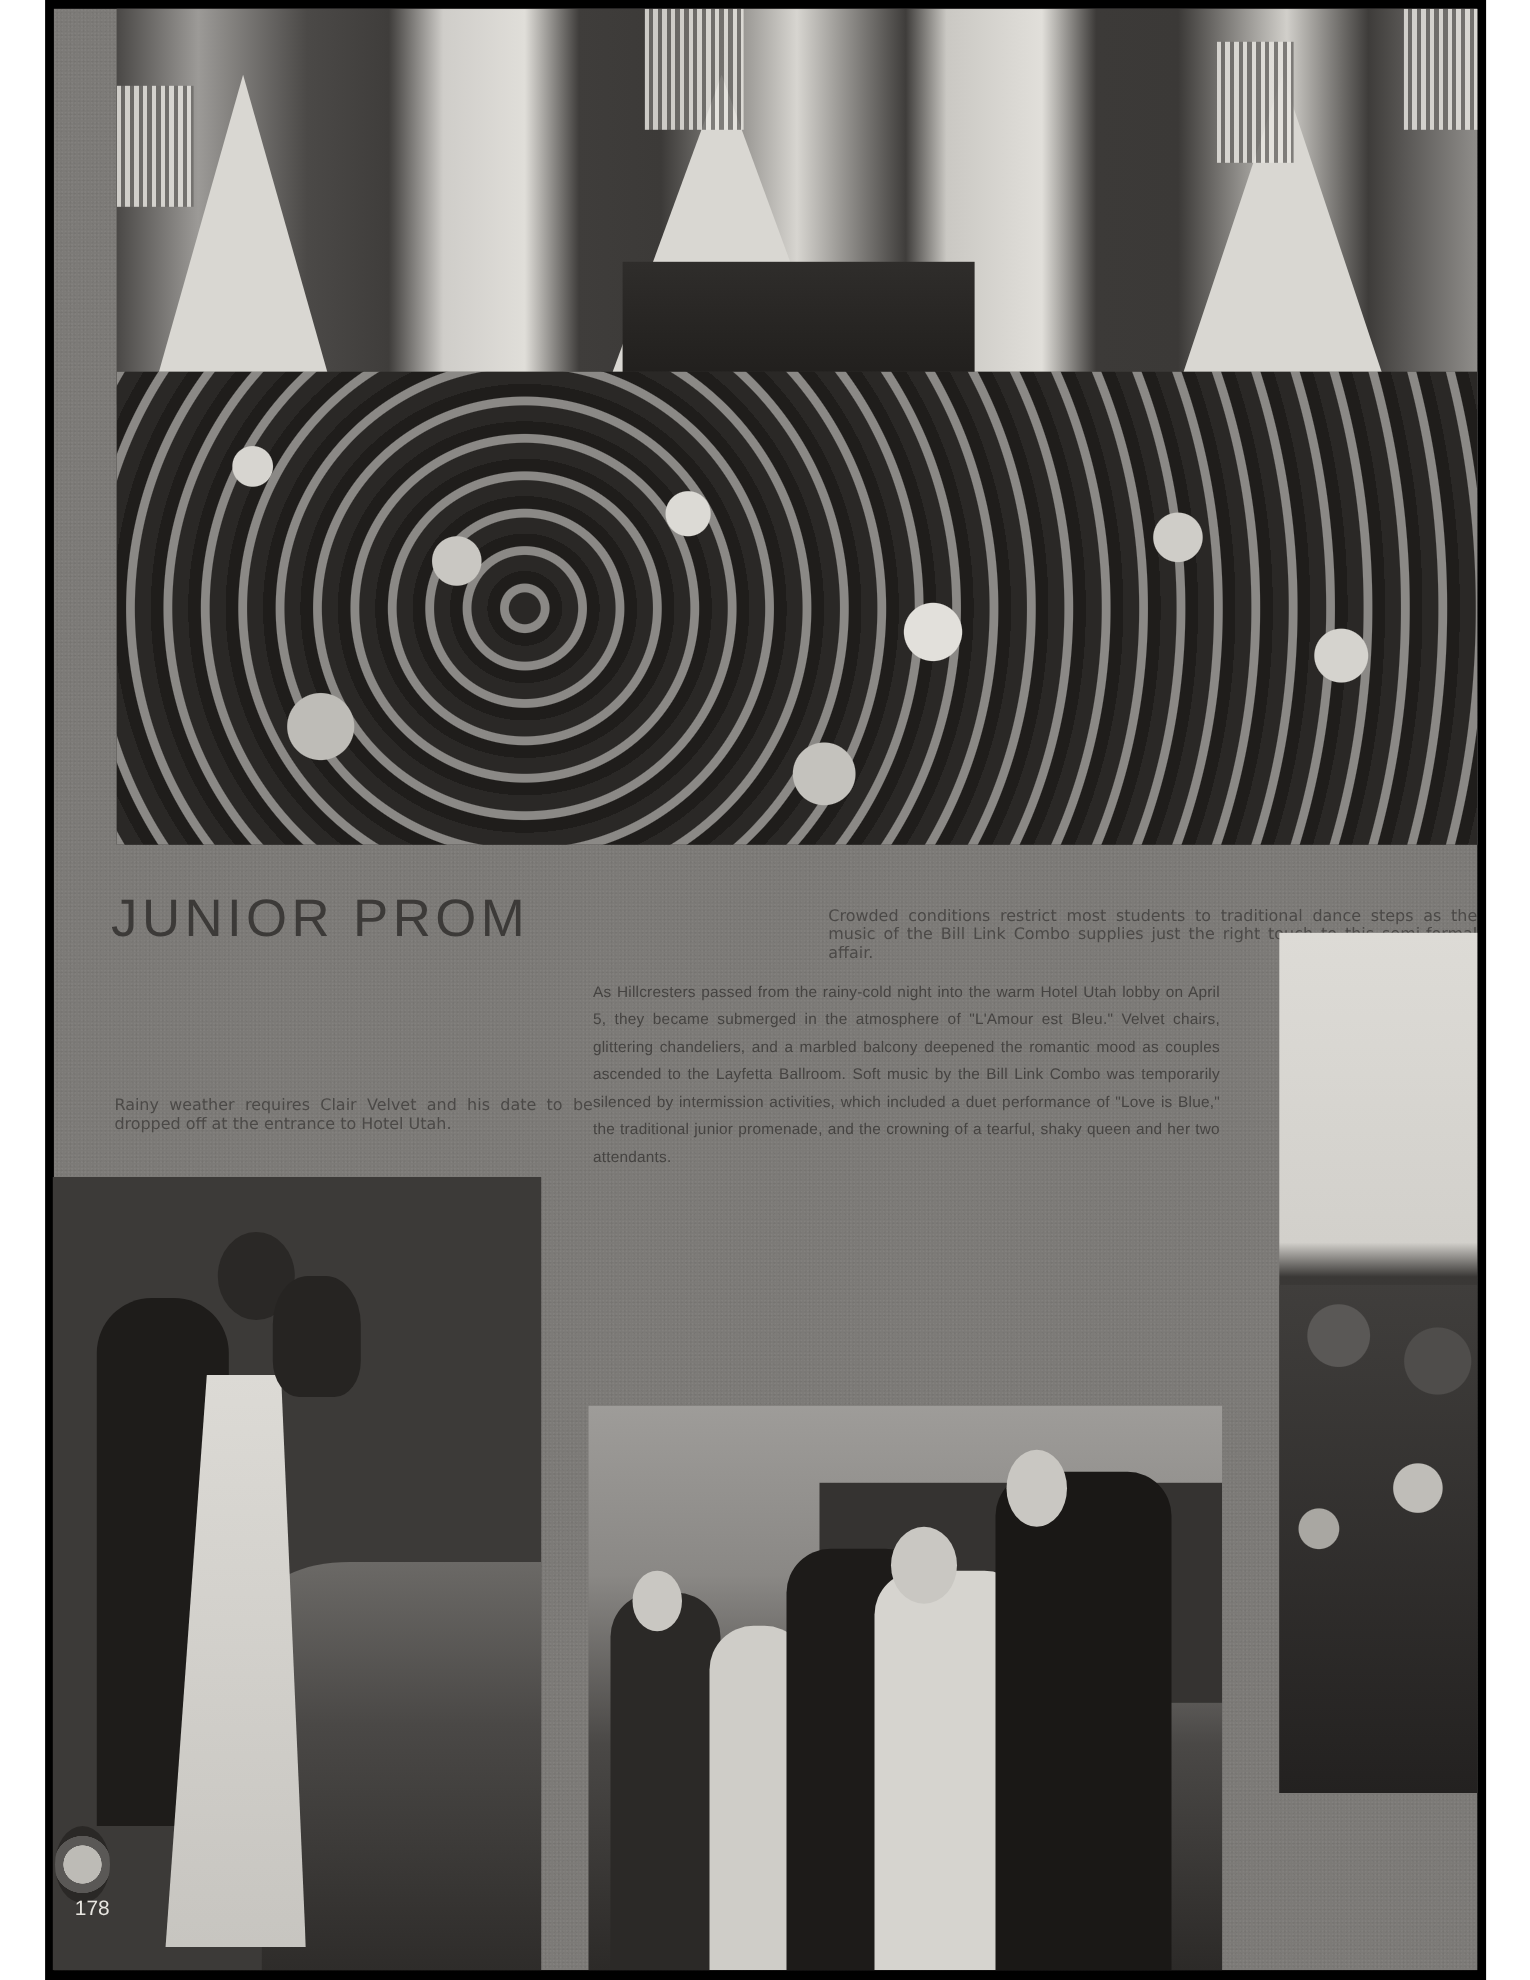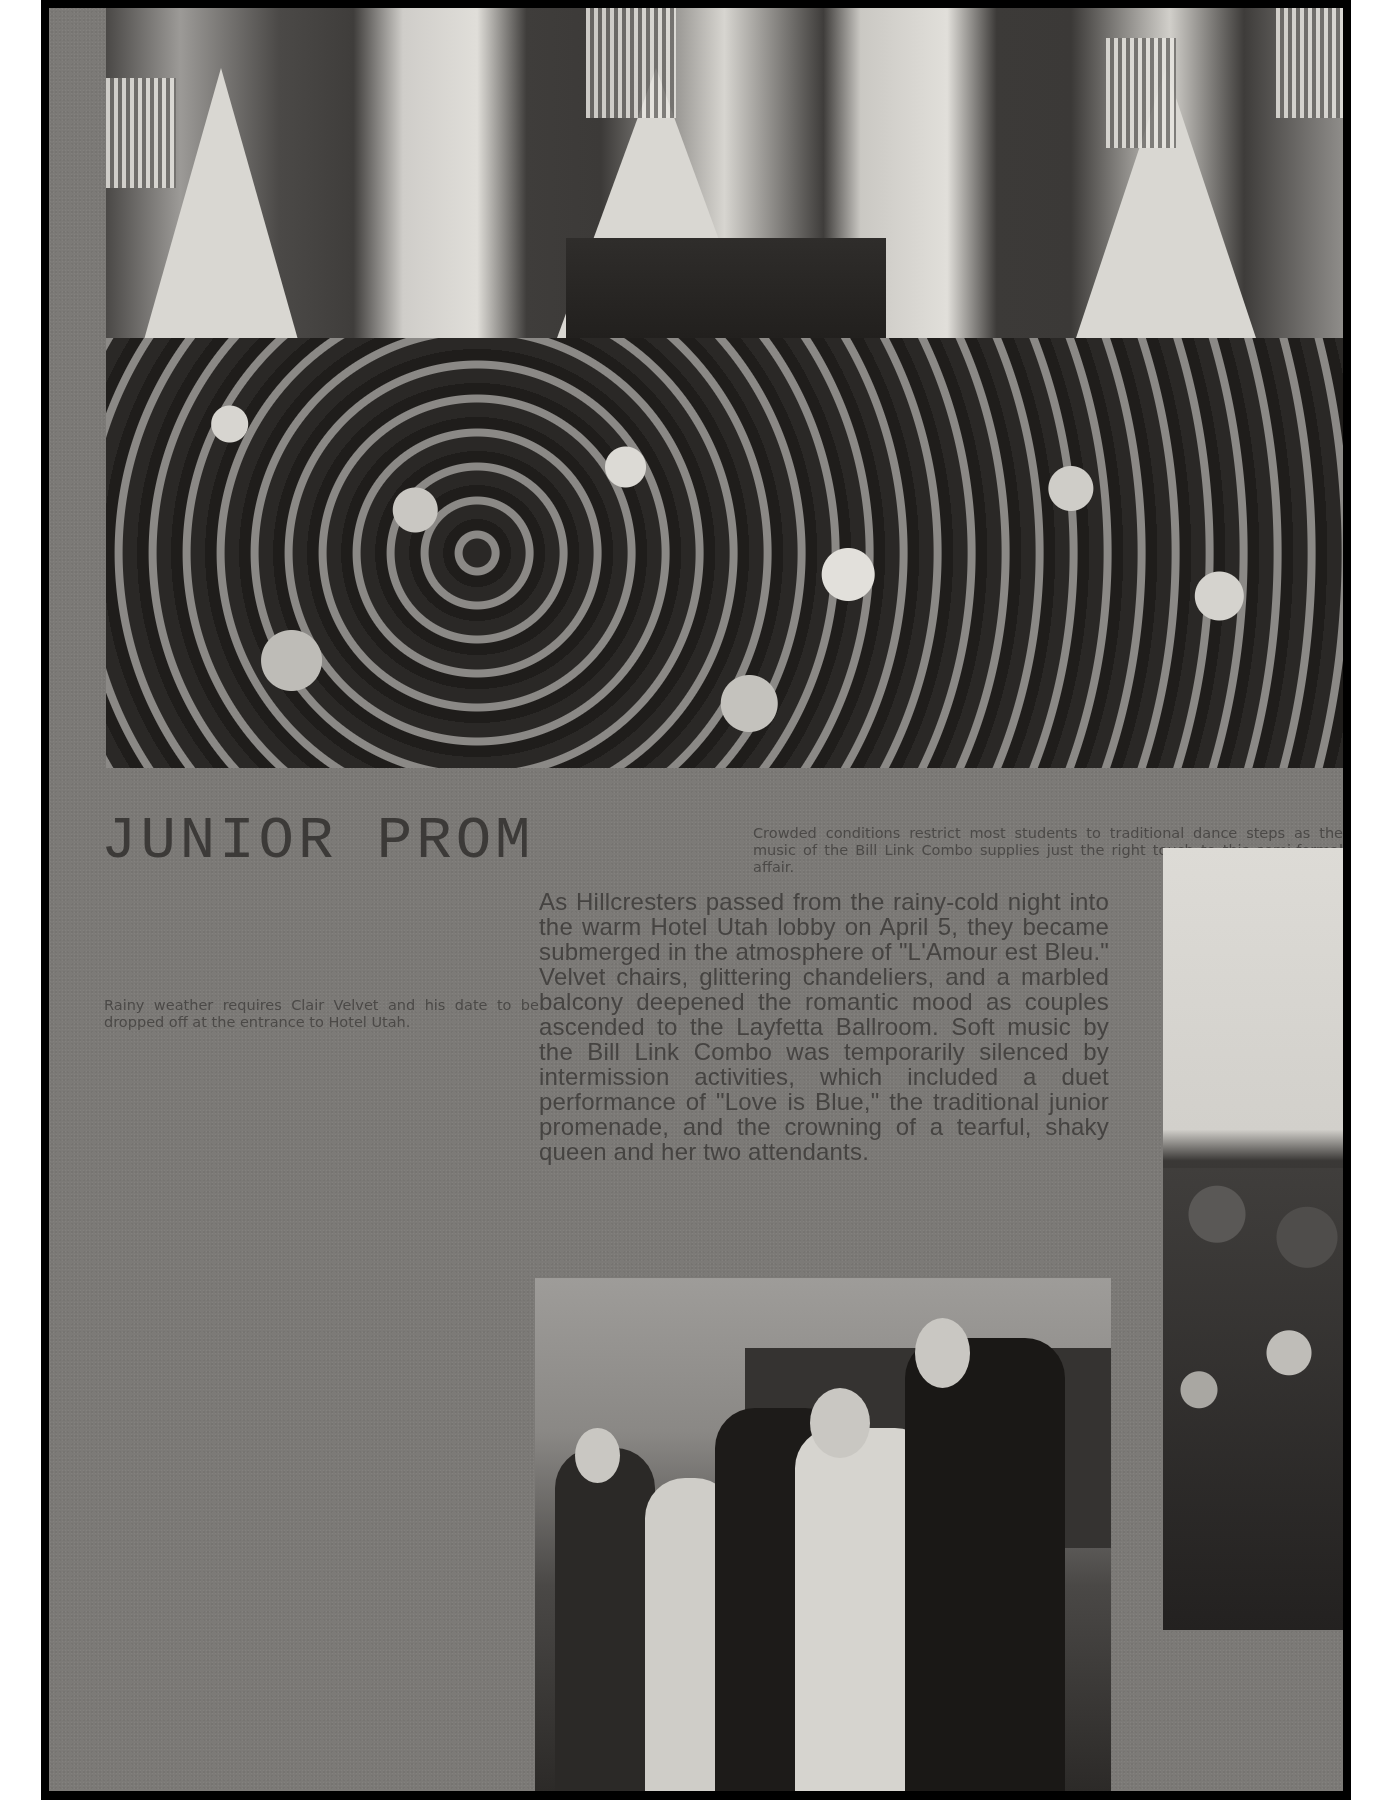--- a/index.html
+++ b/index.html
@@ -56,34 +56,34 @@
         radial-gradient(circle at 90% 60%, #d5d3ce 0 24px, transparent 25px),
         radial-gradient(circle at 15% 75%, #bebcb7 0 30px, transparent 31px),
         radial-gradient(circle at 52% 85%, #c4c2bd 0 28px, transparent 29px),
         repeating-radial-gradient(circle at 30% 50%, #2a2826 0 14px, #8b8986 15px 22px, #1f1d1b 23px 34px),
         #3a3836;
     }
 
     
     .title {
       position: absolute; left: 52px; top: 800px;
-      font-family: Liberation Mono, monospace; font-weight: 300;
-      font-size: 59px; letter-spacing: 4px; color: #3c3a38;
+      font-family: Liberation Sans, sans-serif; font-weight: 300;
+      font-size: 48px; letter-spacing: 4px; color: #3c3a38;
     }
     .caption {
       position: absolute; font-family: "DejaVu Sans", sans-serif;
       font-size: 14.5px; line-height: 17px; color: #4b4947;
       text-align: justify; text-align-last: left;
     }
     .caption-top { left: 704px; top: 817px; width: 590px; }
     .caption-left { left: 55px; top: 989px; width: 435px; }
     .caption-middle { left: 490px; top: 1226px; width: 570px; }
     .body-text {
       position: absolute; left: 490px; top: 881px; width: 570px;
-      font-family: "Liberation Sans", sans-serif; font-size: 24px; line-height: 25px;
+      font-family: "Liberation Sans", sans-serif; font-size: 14px; line-height: 25px;
       color: #454341; text-align: justify; letter-spacing: 0.2px;
     }
 
     
     .photo-right {
       left: 1114px; top: 840px; width: 180px; height: 782px;
       background: linear-gradient(180deg, #dddbd6 0%, #d2d0cb 36%, #3a3836 40%, #2c2a28 100%);
     }
     .photo-right .heads {
       position: absolute; left: 0; right: 0; top: 320px; bottom: 0;
@@ -176,20 +176,29 @@
   <div class="caption caption-top">Crowded conditions restrict most students to traditional dance steps as the music of the Bill Link Combo supplies just the right touch to this semi-formal affair.</div>
 
   <div class="body-text">As Hillcresters passed from the rainy-cold night into the warm Hotel Utah lobby on April 5, they became submerged in the atmosphere of "L'Amour est Bleu." Velvet chairs, glittering chandeliers, and a marbled balcony deepened the romantic mood as couples ascended to the Layfetta Ballroom. Soft music by the Bill Link Combo was temporarily silenced by intermission activities, which included a duet performance of "Love is Blue," the traditional junior promenade, and the crowning of a tearful, shaky queen and her two attendants.</div>
 
   <div class="caption caption-left">Rainy weather requires Clair Velvet and his date to be dropped off at the entrance to Hotel Utah.</div>
 
   <div class="photo photo-right">
     <div class="heads"></div>
   </div>
 
+  <div class="photo photo-car">
+    <div class="car"></div>
+    <div class="suit"></div>
+    <div class="dress"></div>
+    <div class="head1"></div>
+    <div class="head2"></div>
+    <div class="headlight"></div>
+    <div class="page-number">178</div>
+  </div>
 
 
   <div class="photo photo-couples">
     <div class="dark-wall"></div>
     <div class="p p1"></div>
     <div class="p p2"></div>
     <div class="p p3"></div>
     <div class="p p4"></div>
     <div class="p p5"></div>
     <div class="face" style="left:40px;top:150px;width:45px;height:55px"></div>

